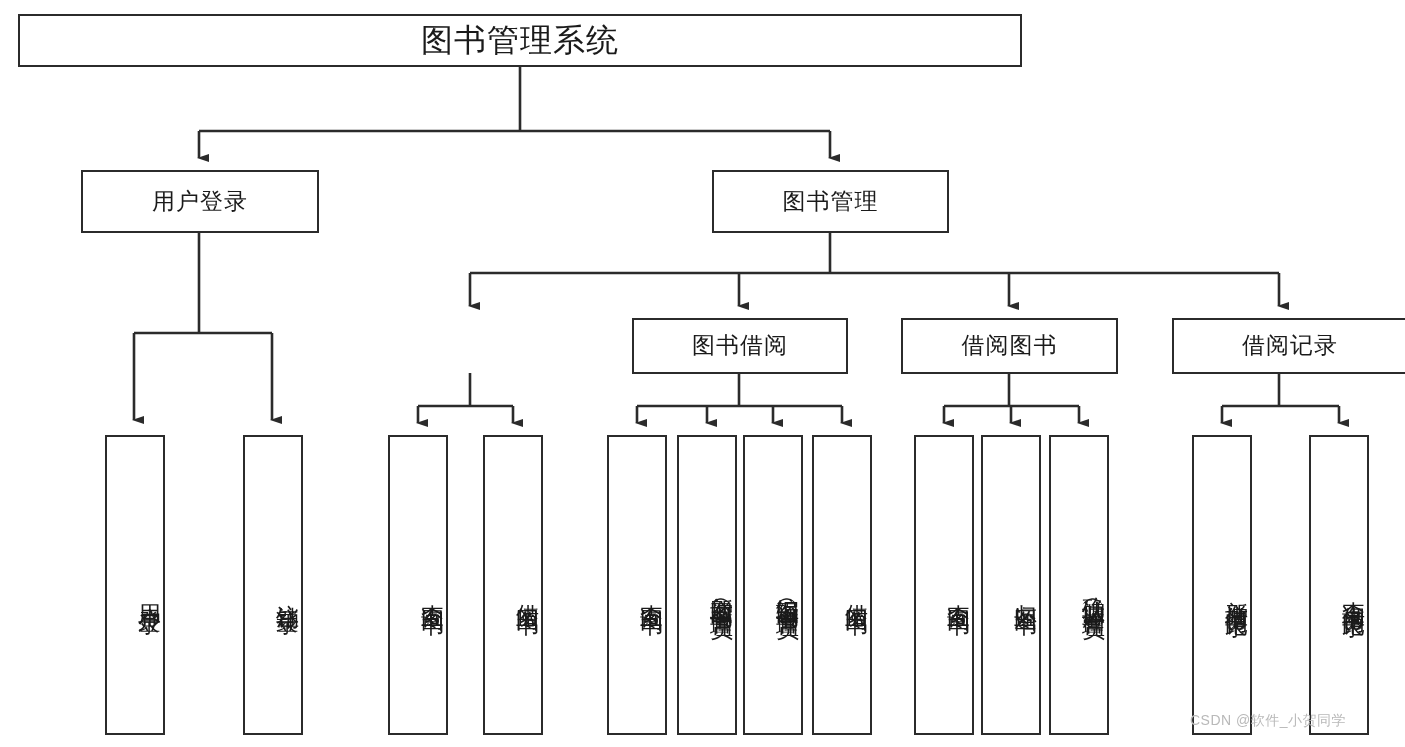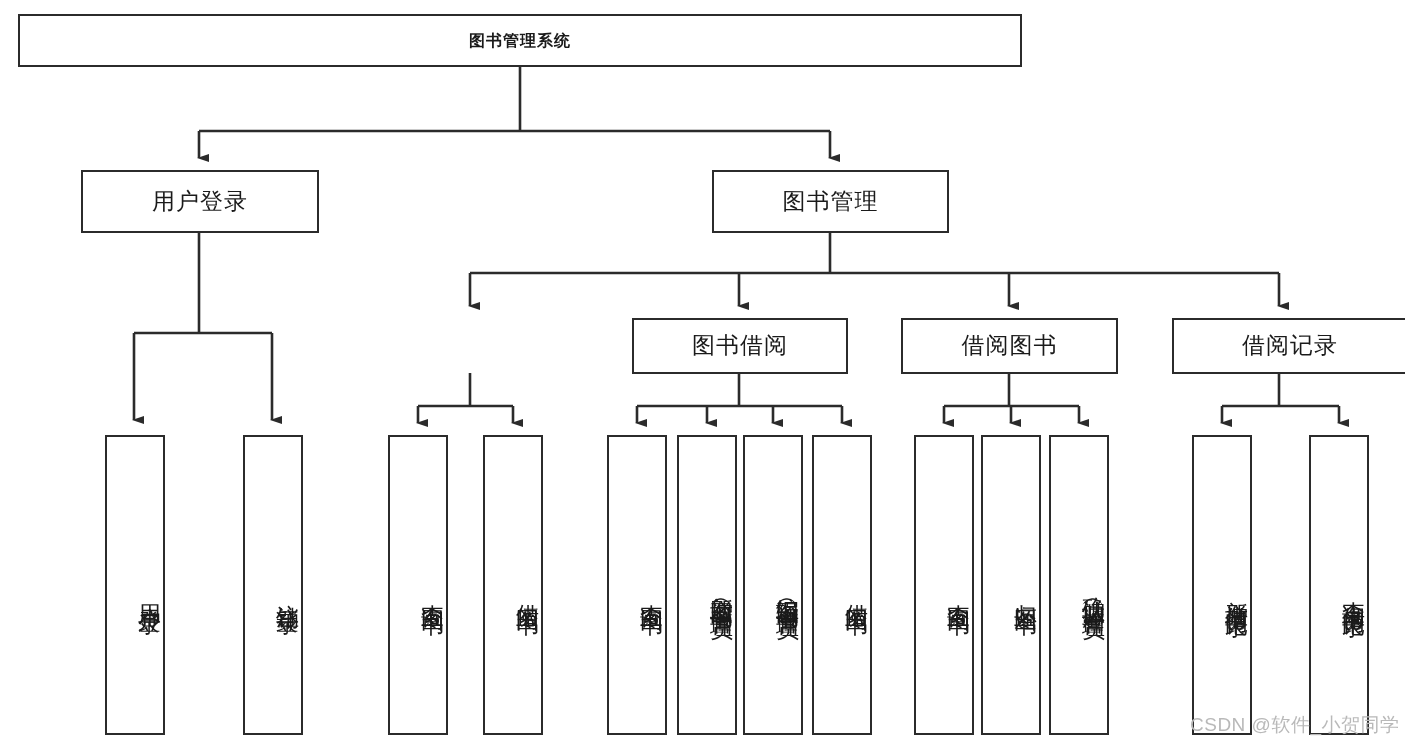--- a/index.html
+++ b/index.html
@@ -44,27 +44,26 @@
     writing-mode: vertical-rl;
     text-orientation: upright;
     font-size: 23px;
     letter-spacing: 3px;
     line-height: 1.15;
     padding-top: 14px;
     align-items: flex-start;
     justify-content: center;
   }
   .node.root {
-    font-size: 16px;
-    font-weight: bold;
+    font-size: 32px;
   }
   .watermark {
     position: absolute;
     color: #b9b9b9;
-    font-size: 19px;
+    font-size: 14px;
     letter-spacing: 0.5px;
     white-space: nowrap;
   }
 </style>
 </head>
 <body>
 
 <div id="canvas">
 
   <svg id="wires" viewBox="0 0 1405 747" width="1405" height="747">

